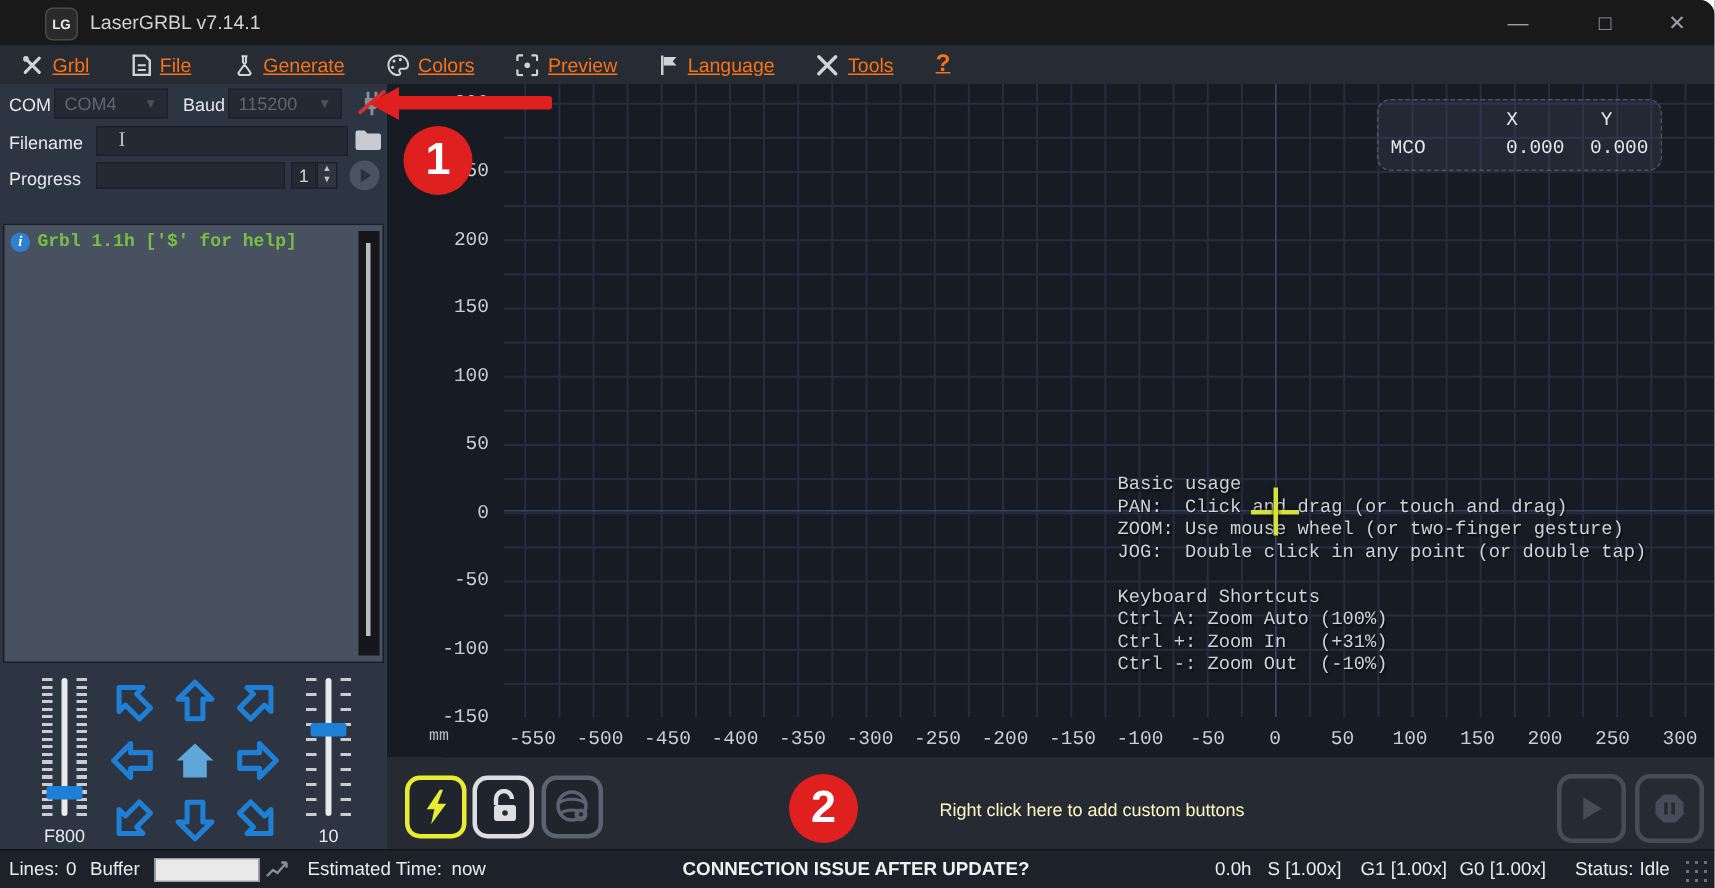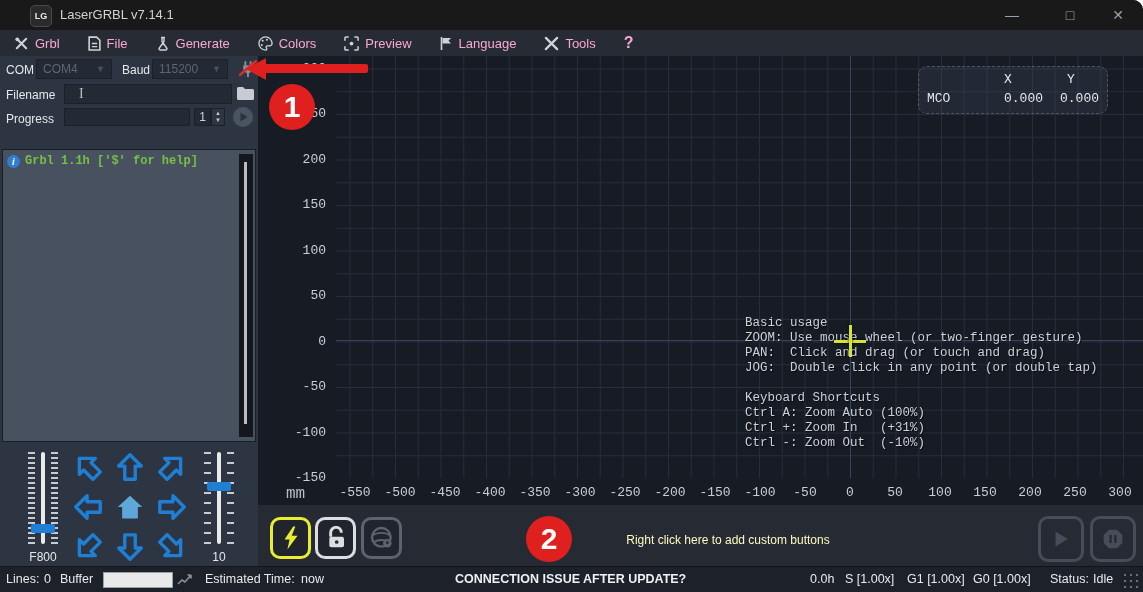--- a/index.html
+++ b/index.html
@@ -10,21 +10,21 @@
   
   #titlebar{left:0;top:0;width:1143px;height:30px;background:#191919;color:#cfcfcf;}
   #app-logo{left:30px;top:5px;width:20px;height:20px;background:#2a2a2a;border:1px solid #4a4a4a;
             border-radius:5px;color:#e8e8e8;font-size:9px;font-weight:bold;
             display:flex;align-items:center;justify-content:center;}
   #window-title{left:60px;top:7px;font-size:13px;color:#d2d2d2;}
   .win-btn{top:0;width:34px;height:30px;color:#9aa0a8;font-size:14px;
            display:flex;align-items:center;justify-content:center;}
   
   #menubar{left:0;top:30px;width:1143px;height:26px;background:#272c34;display:flex;
-           align-items:center;color:#f9a8d4;font-size:13px;border-bottom:1px solid #1c2028;}
+           align-items:center;color:#f97316;font-size:13px;border-bottom:1px solid #1c2028;text-decoration:underline;}
   .menu-item{display:flex;align-items:center;gap:6px;padding:0 14px;height:26px;cursor:default;}
   .menu-item svg{display:block;}
   
   #left-panel{left:0;top:56px;width:296px;height:510px;background:#2d3542;}
   .plabel{color:#e6e8ea;font-size:12px;}
   .field{background:#232a34;border:1px solid #1b212a;color:#5d6673;font-size:12px;
          display:flex;align-items:center;padding:0 6px;box-sizing:border-box;}
   .dd-arrow{margin-left:auto;color:#4a5260;font-size:9px;}
   .gcode-input{background:#343d49;border:1px solid #49525f;color:#5d6673;font-size:11px;
          display:flex;align-items:center;padding:0 5px;box-sizing:border-box;}
@@ -53,21 +53,21 @@
   #grid{left:78px;top:0;width:807px;height:422px;
         background-image:linear-gradient(to right,#262d3c 1px,transparent 1px),
                          linear-gradient(to bottom,#262d3c 1px,transparent 1px);
         background-size:22.75px 22.75px;background-position:13.5px 12.5px;}
   #zero-x{left:78px;top:284px;width:807px;height:1px;background:#3a4460;}
   #zero-y{left:592px;top:0;width:1px;height:422px;background:#3a4460;}
   .ytick{position:absolute;left:0;width:72px;text-align:right;padding-right:4px;box-sizing:border-box;
          color:#c9ced6;font-family:"Liberation Mono",monospace;font-size:13px;}
   .xtick{position:absolute;top:429px;transform:translateX(-50%);
          color:#c9ced6;font-family:"Liberation Mono",monospace;font-size:13px;}
-  #unit-label{left:28px;top:429px;color:#b9bec6;font-family:"Liberation Mono",monospace;font-size:16px;}
+  #unit-label{left:28px;top:429px;color:#b9bec6;font-family:"Liberation Mono",monospace;font-size:11px;}
   
   #mco-panel{left:660px;top:10px;width:190px;height:48px;background:rgba(64,74,96,0.30);
              border:1px dashed rgba(200,210,230,0.25);border-radius:9px;
              font-family:"Liberation Mono",monospace;color:#e4e7ec;font-size:13px;box-sizing:border-box;padding:3px 8px;}
   #mco-panel .row{display:flex;height:19px;align-items:center;}
   #mco-panel .c1{width:46px;} #mco-panel .c2{width:70px;text-align:right;} #mco-panel .c3{flex:1;text-align:right;}
   
   #help-overlay{left:487px;top:260px;font-family:"Liberation Mono",monospace;font-size:12.5px;
                 color:#ccd2da;line-height:15px;text-shadow:1px 1px 1px rgba(0,0,0,.6);}
   #help-overlay div{white-space:pre;min-height:15px;}
@@ -343,22 +343,22 @@
       </div>
       <div class="row">
         <span class="c1">MCO</span>
         <span class="c2">0.000</span>
         <span class="c3">0.000</span>
       </div>
     </div>
 
     <div id="help-overlay" class="abs">
       <div>Basic usage</div>
+      <div>PAN:  Click and drag (or touch and drag)</div>
       <div>ZOOM: Use mouse wheel (or two-finger gesture)</div>
-      <div>PAN:  Click and drag (or touch and drag)</div>
       <div>JOG:  Double click in any point (or double tap)</div>
       <div></div>
       <div>Keyboard Shortcuts</div>
       <div>Ctrl A: Zoom Auto (100%)</div>
       <div>Ctrl +: Zoom In   (+31%)</div>
       <div>Ctrl -: Zoom Out  (-10%)</div>
     </div>
   </div>
 
   <div id="toolbar-strip" class="abs">

